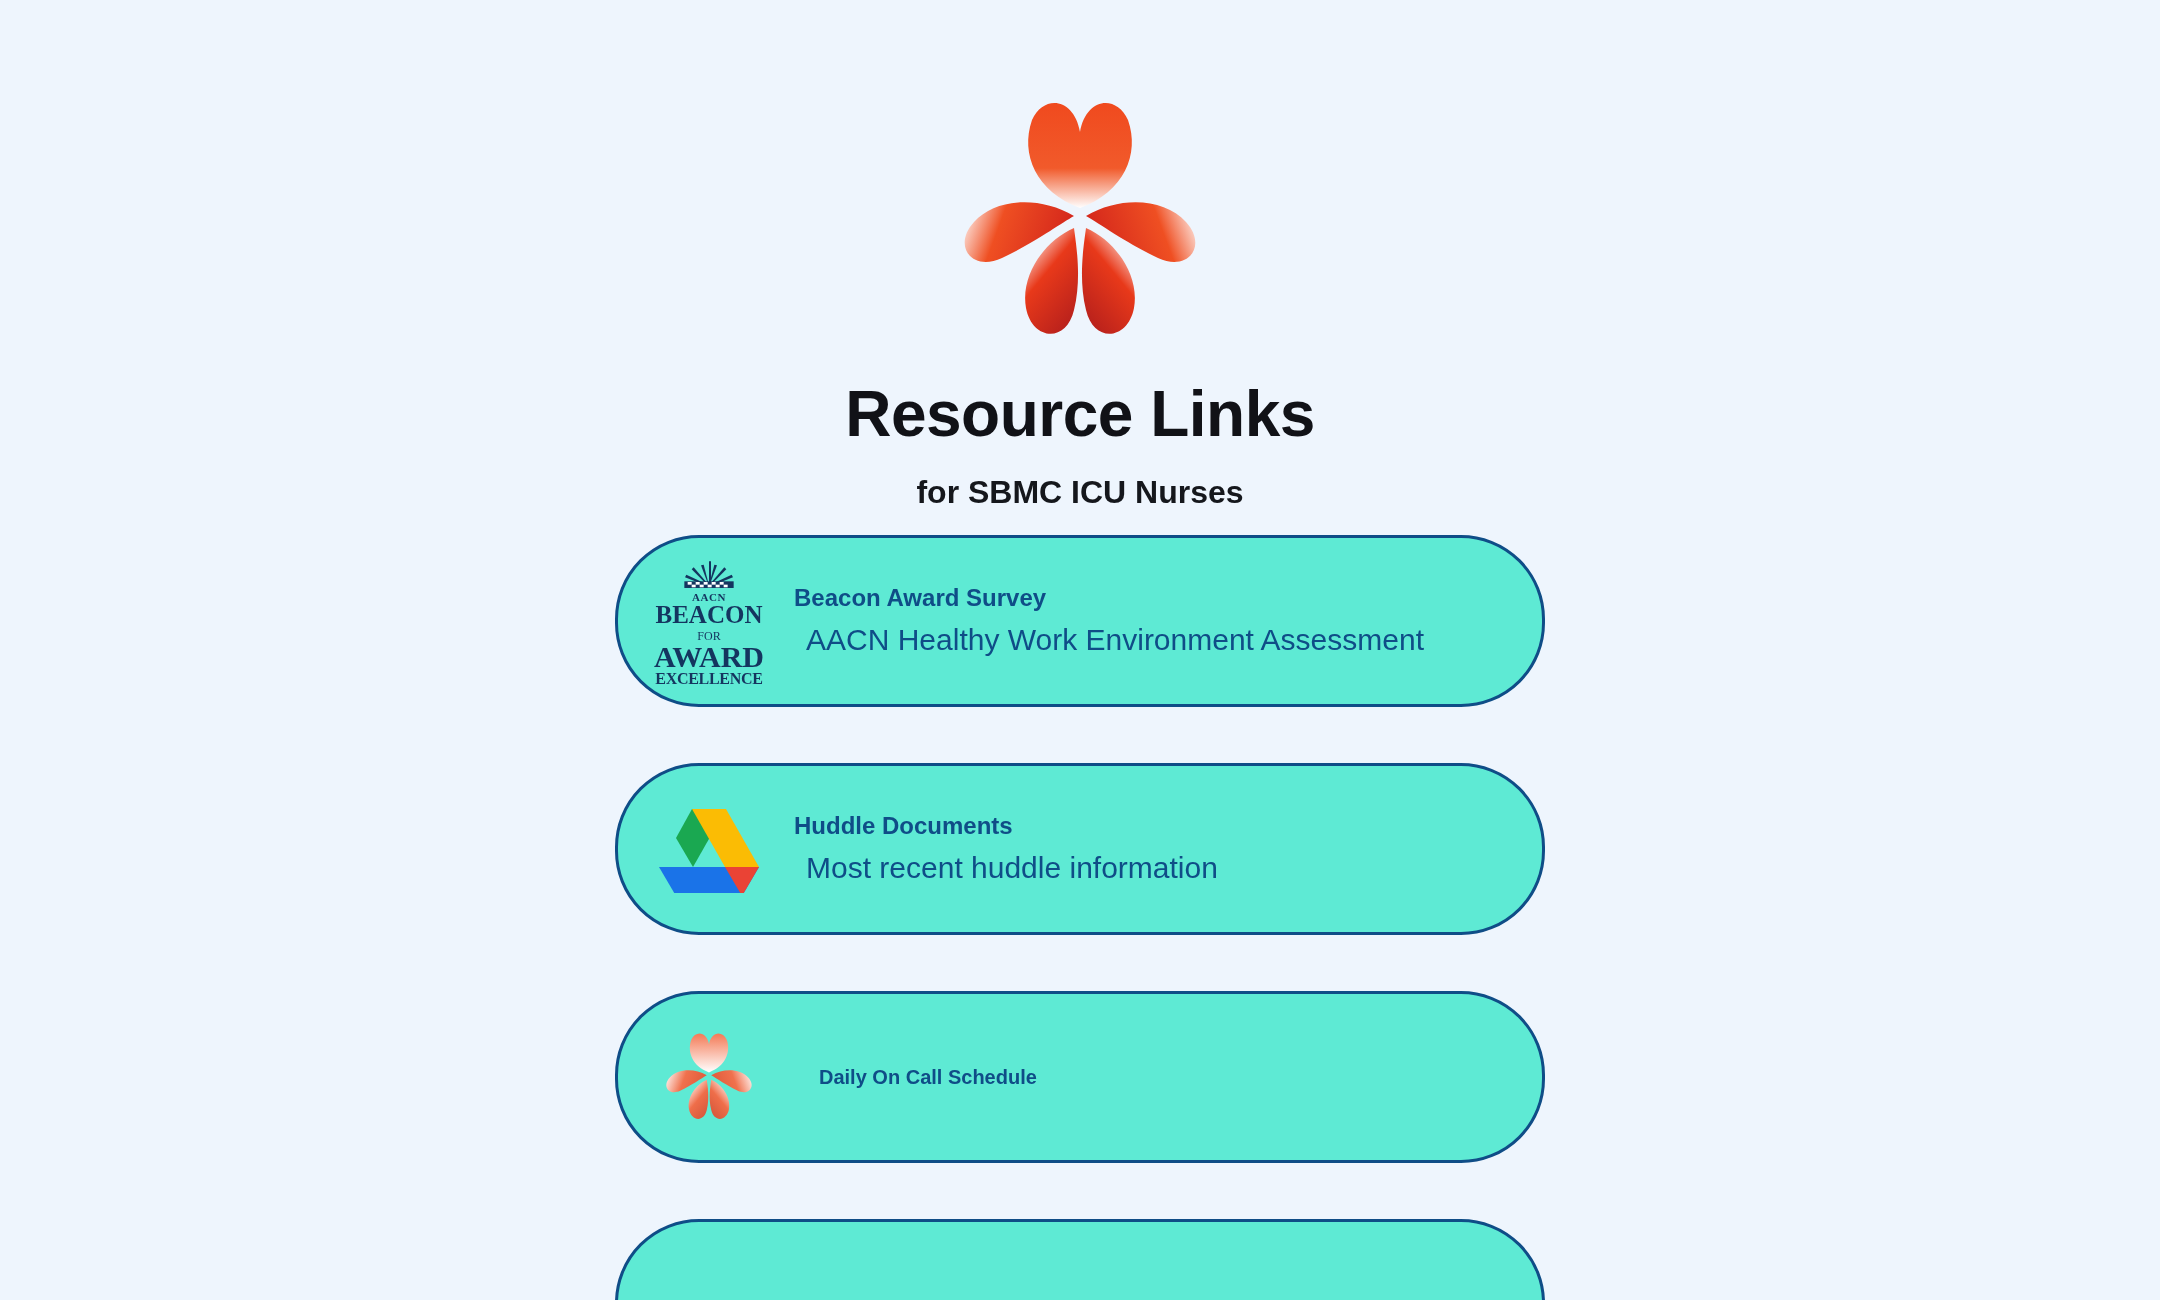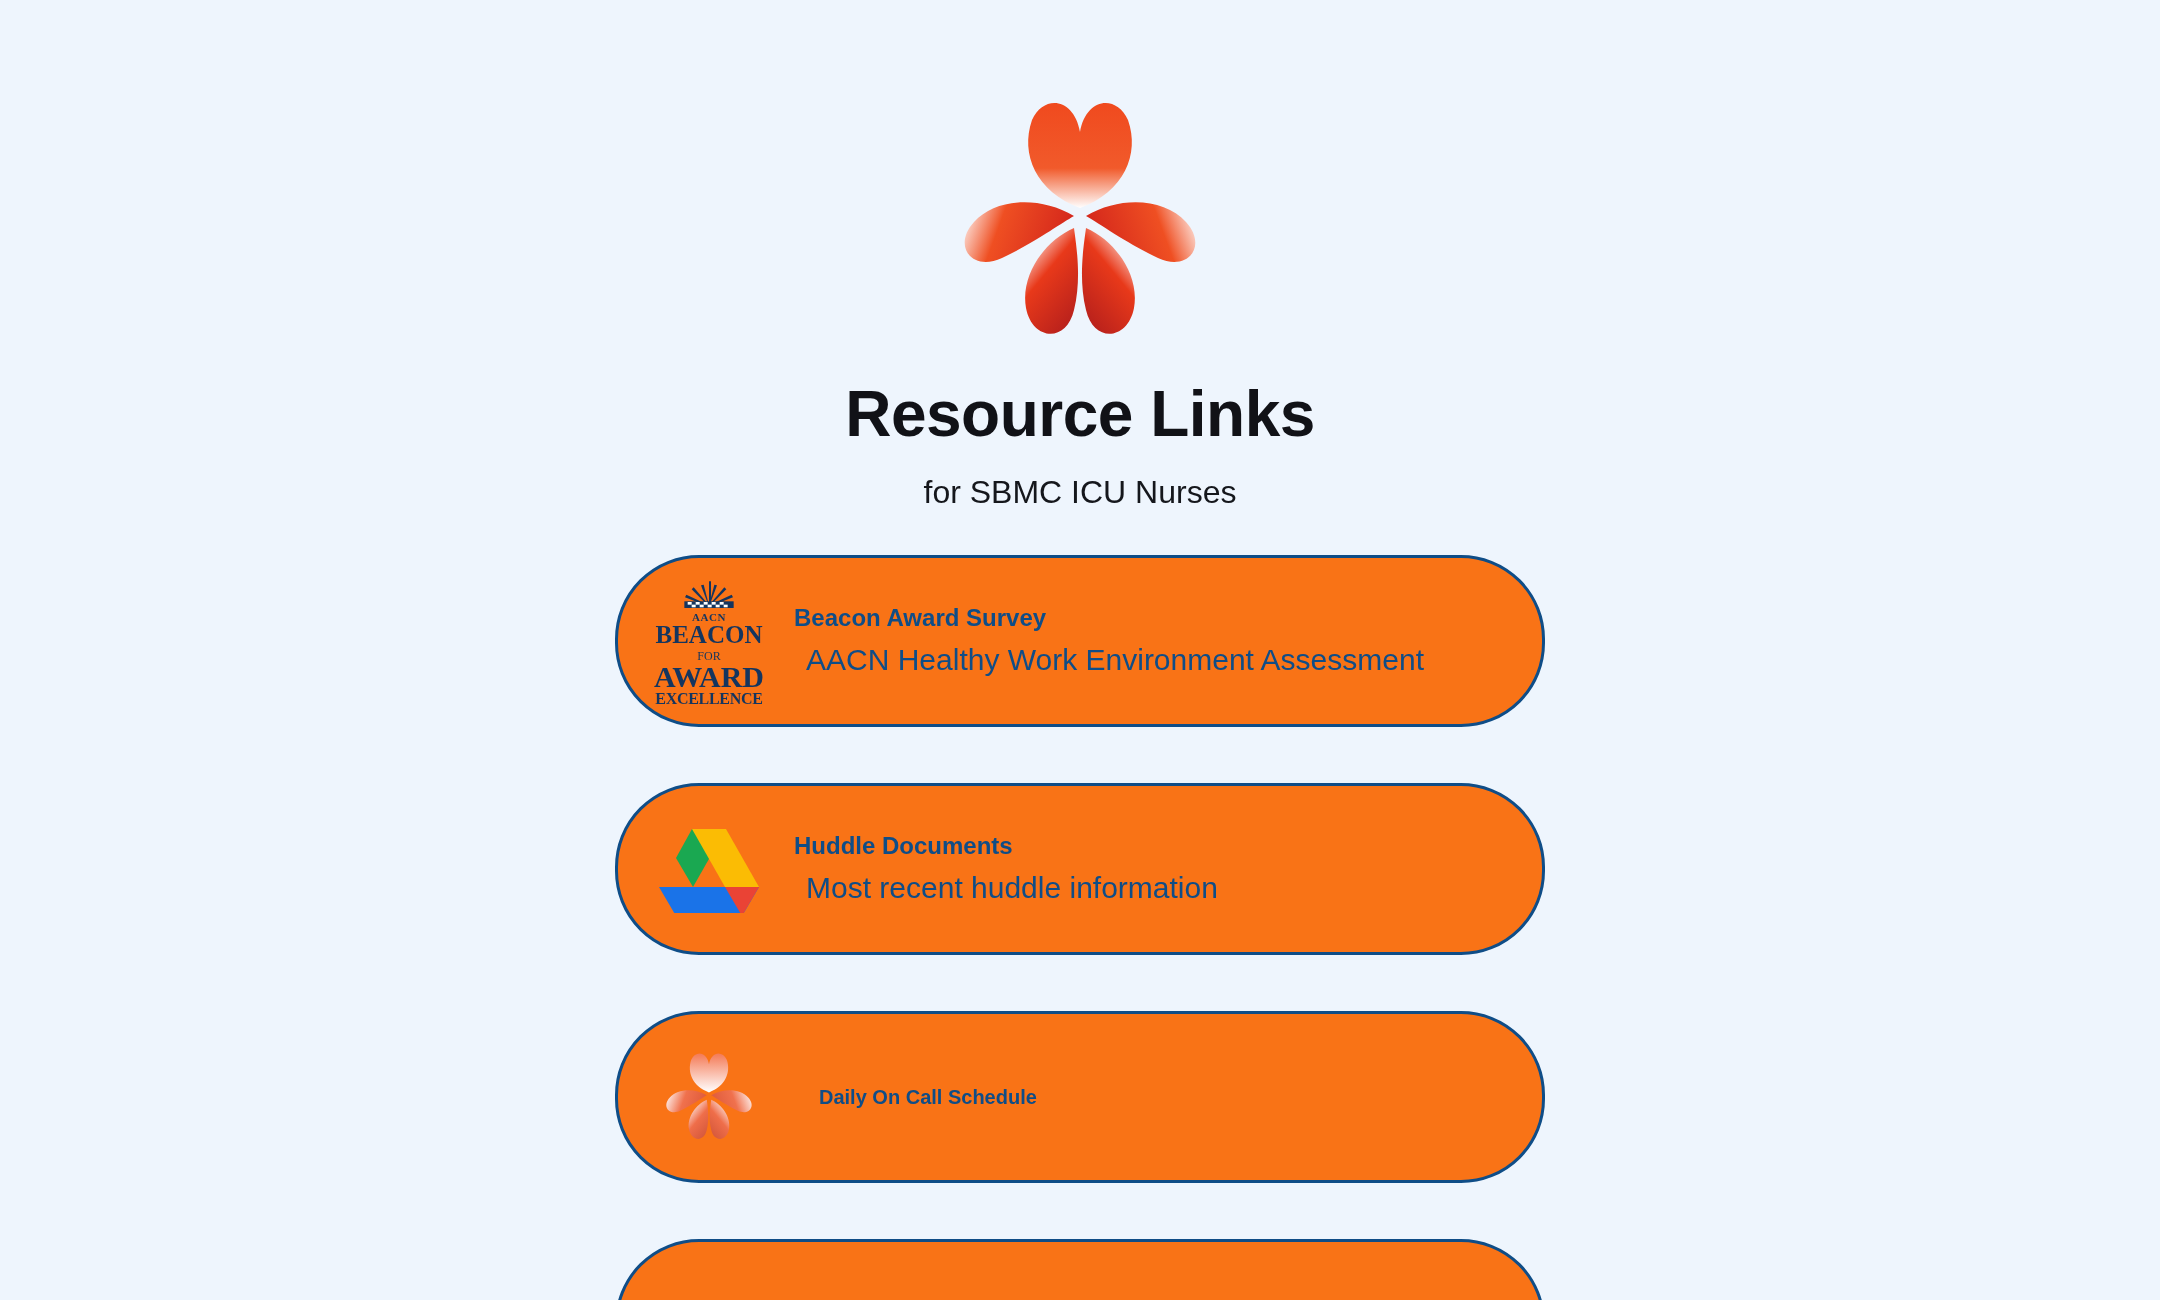--- a/index.html
+++ b/index.html
@@ -37,36 +37,36 @@
     font-weight: bold;
     color: #111217;
     letter-spacing: -0.5px;
     margin: 0 0 26px 0;
     text-align: right;
     line-height: 1.05;
   }
   .page-subtitle {
     font-size: 32px;
     color: #15171c;
-    margin: 0 0 44px 0;
+    margin: 0 0 24px 0;
     text-align: center;
-    font-weight: 400;
+    font-weight: 700;
   }
 
   
   .links {
     width: 930px;
     display: flex;
     flex-direction: column;
     gap: 56px;
   }
   .link-card {
     display: flex;
     align-items: center;
-    background: #f97316;
+    background: #5eead4;
     border: 3px solid #0f4d87;
     border-radius: 84px;
     height: 172px;
     padding: 0 40px 0 32px;
     cursor: pointer;
     text-decoration: none;
     position: relative;
   }
   .card-icon {
     width: 118px;

